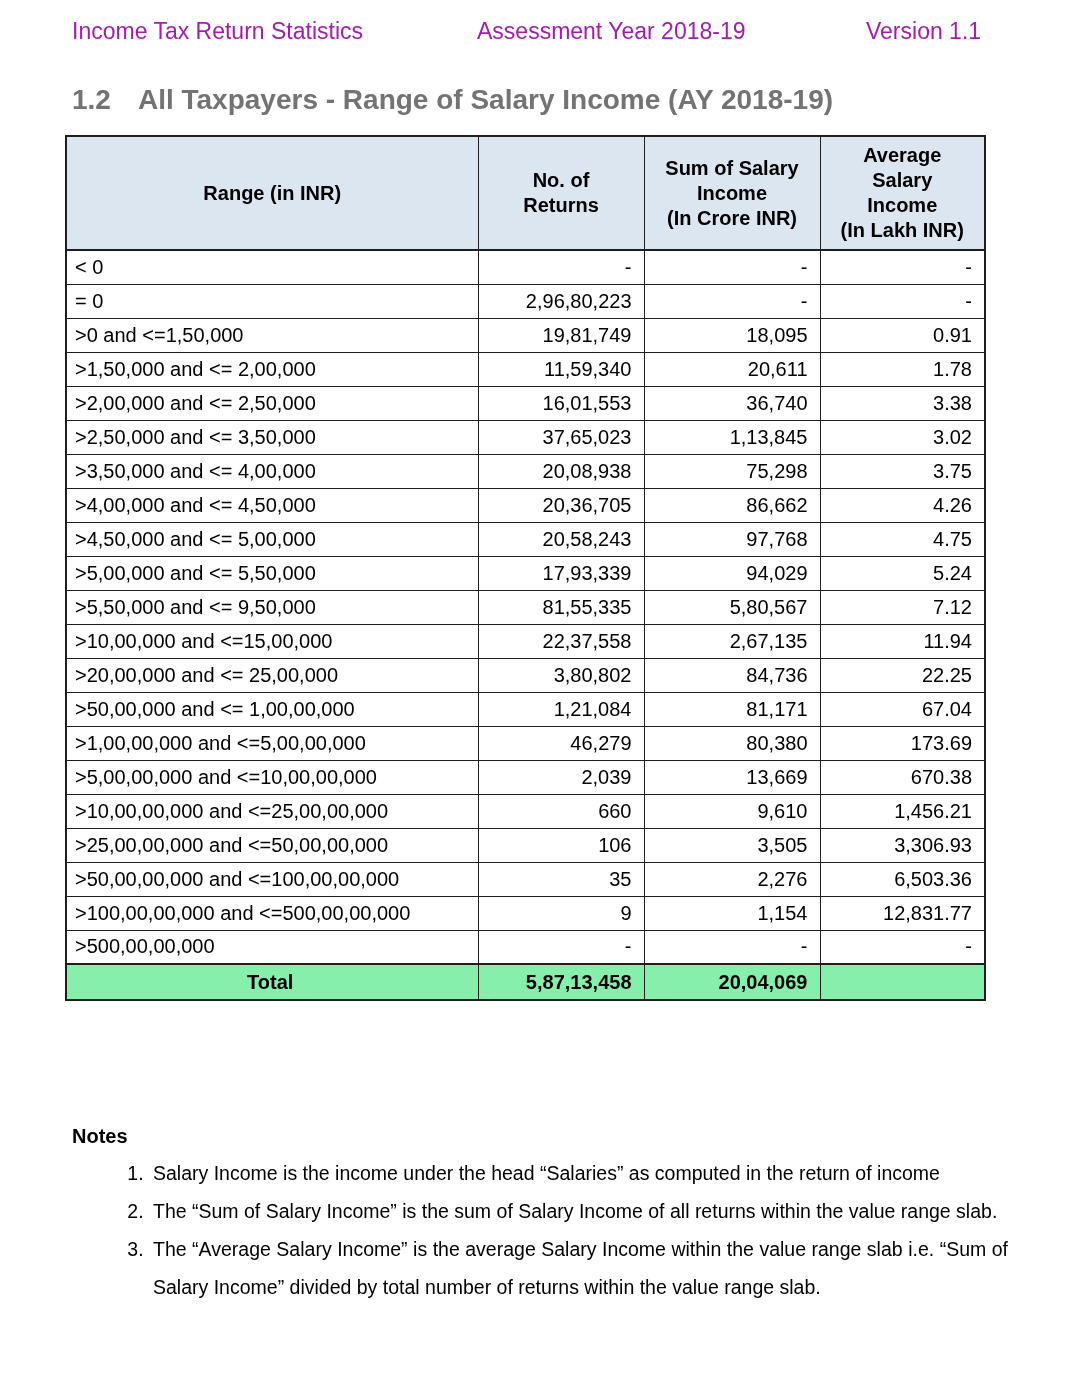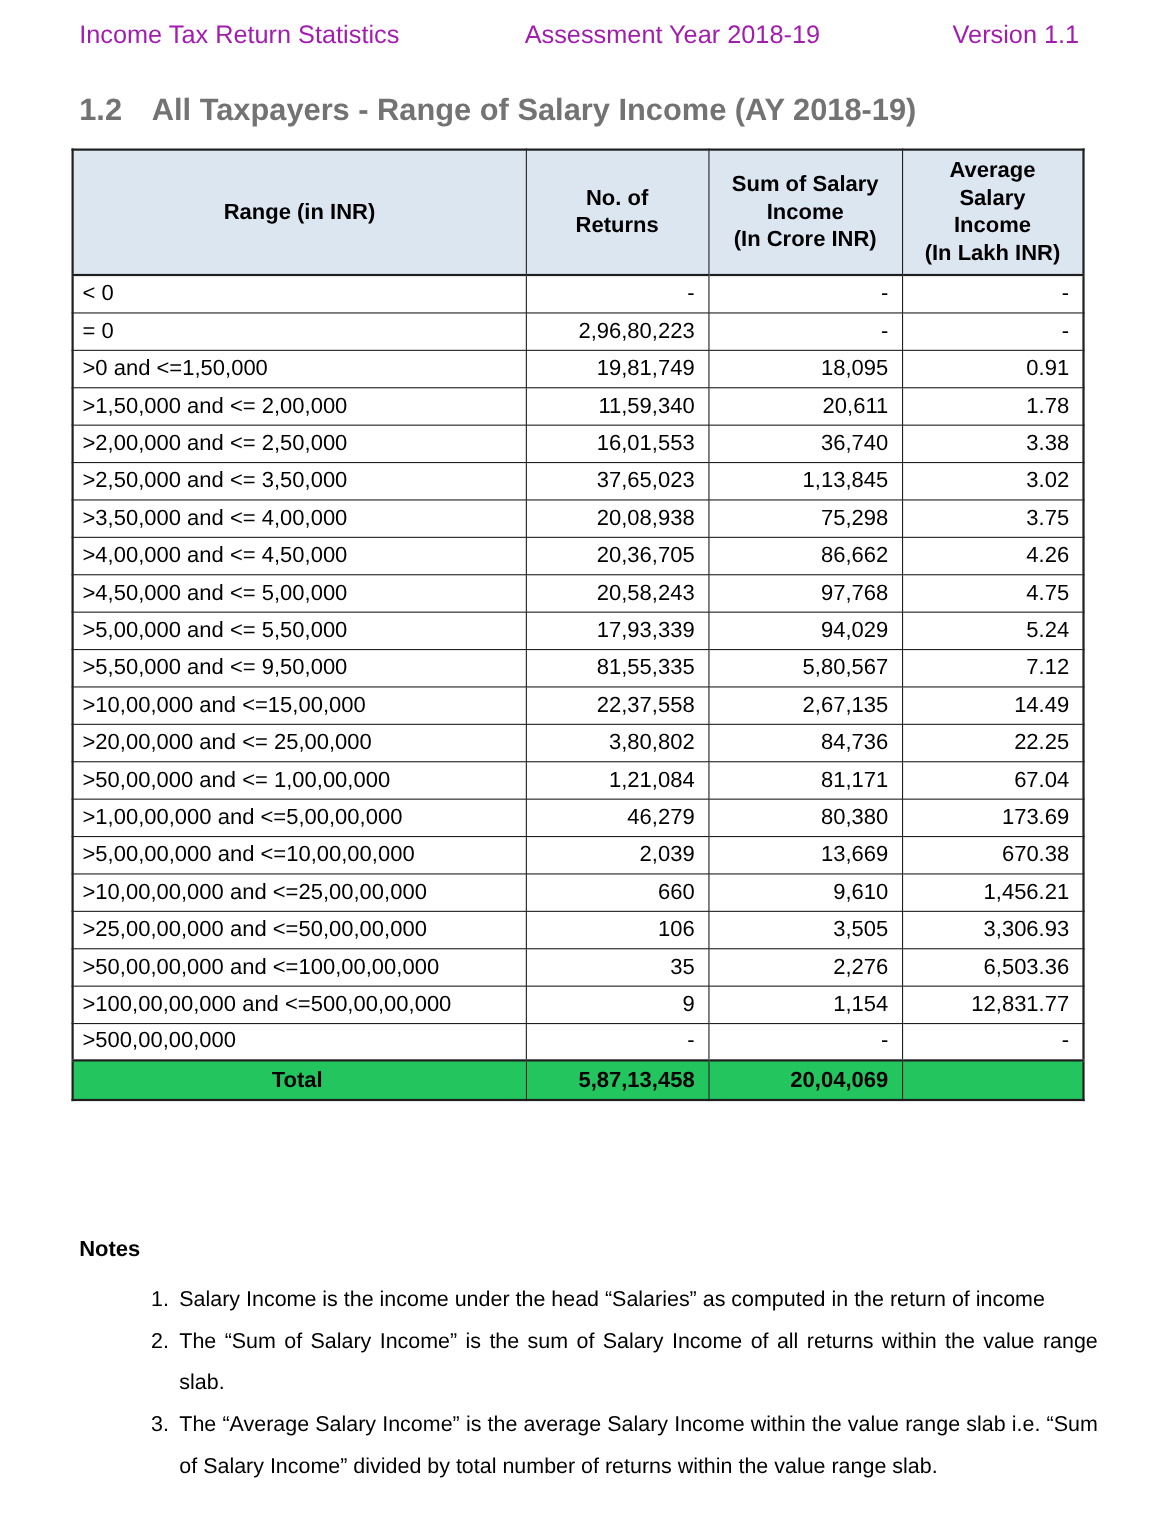--- a/index.html
+++ b/index.html
@@ -74,21 +74,21 @@
   }
   .data-table tbody td {
     height: 34px;
     padding: 3px 12px 3px 8px;
     vertical-align: middle;
     background: #ffffff;
   }
   .data-table td.range { text-align: left; }
   .data-table td.num   { text-align: right; }
   .data-table tfoot td {
-    background: #22c55e;
+    background: #86efac;
     font-weight: bold;
     height: 36px;
     padding: 3px 12px 3px 8px;
     vertical-align: middle;
     border-top: 2px solid #1f1f1f;
   }
   .data-table tfoot td.total-label { text-align: center; }
 
   
   .notes {
@@ -96,21 +96,21 @@
     top: 1125px;
     left: 72px;
     width: 940px;
   }
   .notes-heading {
     font-size: 20px;
     font-weight: bold;
     margin-bottom: 6px;
   }
   ol.notes-list {
-    margin: 14px;
+    margin: 4px;
     padding-left: 73px;
     font-size: 19.5px;
     line-height: 38px;
   }
   ol.notes-list li {
     text-align: justify;
     padding-left: 4px;
   }
 </style>
 </head>
@@ -214,21 +214,21 @@
         <tr>
     <td class="range">&gt;5,50,000 and &lt;= 9,50,000</td>
     <td class="num">81,55,335</td>
     <td class="num">5,80,567</td>
     <td class="num">7.12</td>
   </tr>
         <tr>
     <td class="range">&gt;10,00,000 and &lt;=15,00,000</td>
     <td class="num">22,37,558</td>
     <td class="num">2,67,135</td>
-    <td class="num">14.49</td>
+    <td class="num">11.94</td>
   </tr>
         <tr>
     <td class="range">&gt;20,00,000 and &lt;= 25,00,000</td>
     <td class="num">3,80,802</td>
     <td class="num">84,736</td>
     <td class="num">22.25</td>
   </tr>
         <tr>
     <td class="range">&gt;50,00,000 and &lt;= 1,00,00,000</td>
     <td class="num">1,21,084</td>

